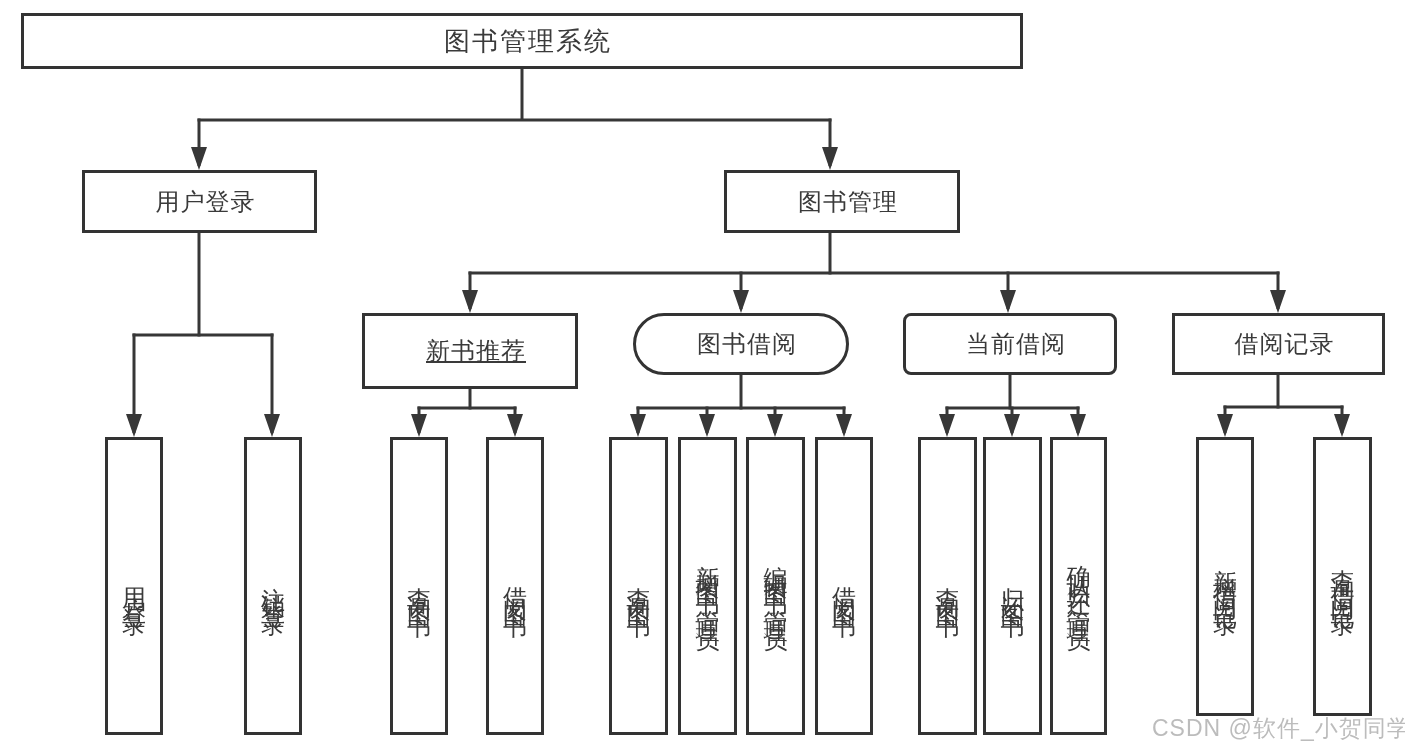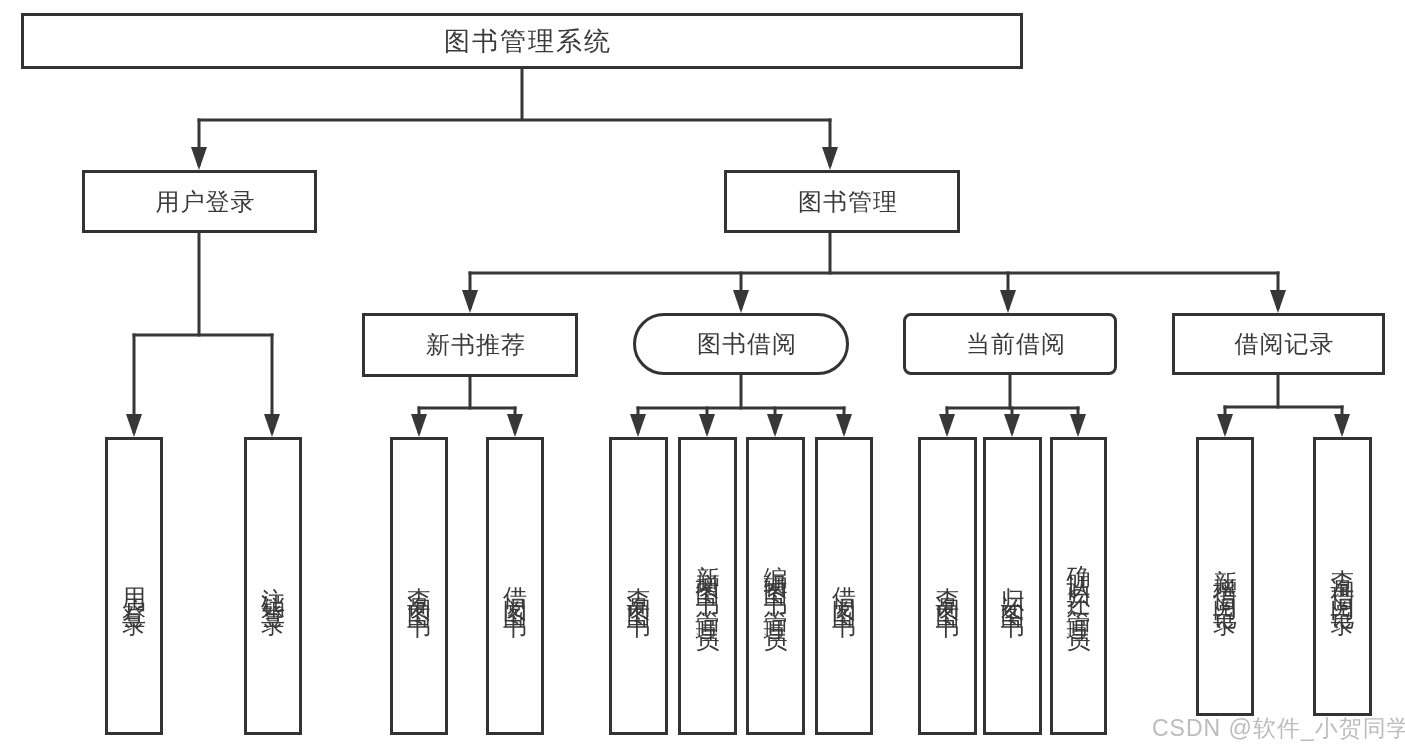--- a/index.html
+++ b/index.html
@@ -35,21 +35,21 @@
     left:1152px;top:713px;
     font-size:23px;
     color:#bcbcbc;
     letter-spacing:1px;
     white-space:nowrap;
   }
   
   .p-root      {left:21px;  top:13px;  width:1002px;height:56px;}
   .p-login     {left:82px;  top:170px; width:235px; height:63px;}
   .p-mgmt      {left:712px; top:170px; width:236px; height:63px;margin-left:12px;}
-  .p-rec       {left:362px; top:313px; width:216px; height:64px;}
+  .p-rec       {left:362px; top:313px; width:216px; height:76px;text-decoration:underline;}
   .p-borrow    {left:633px; top:313px; width:216px; height:62px;border-radius:31px;}
   .p-current   {left:903px; top:313px; width:214px; height:62px;border-radius:8px;}
   .p-records   {left:1172px;top:313px; width:213px; height:62px;}
   .p-l-login   {left:105px; top:437px; width:58px;  height:298px;}
   .p-l-logout  {left:244px; top:437px; width:58px;  height:298px;}
   .p-l-q1      {left:390px; top:437px; width:58px;  height:298px;}
   .p-l-b1      {left:486px; top:437px; width:58px;  height:298px;}
   .p-l-q2      {left:609px; top:437px; width:59px;  height:298px;}
   .p-l-add     {left:678px; top:437px; width:59px;  height:298px;}
   .p-l-edit    {left:746px; top:437px; width:59px;  height:298px;}

